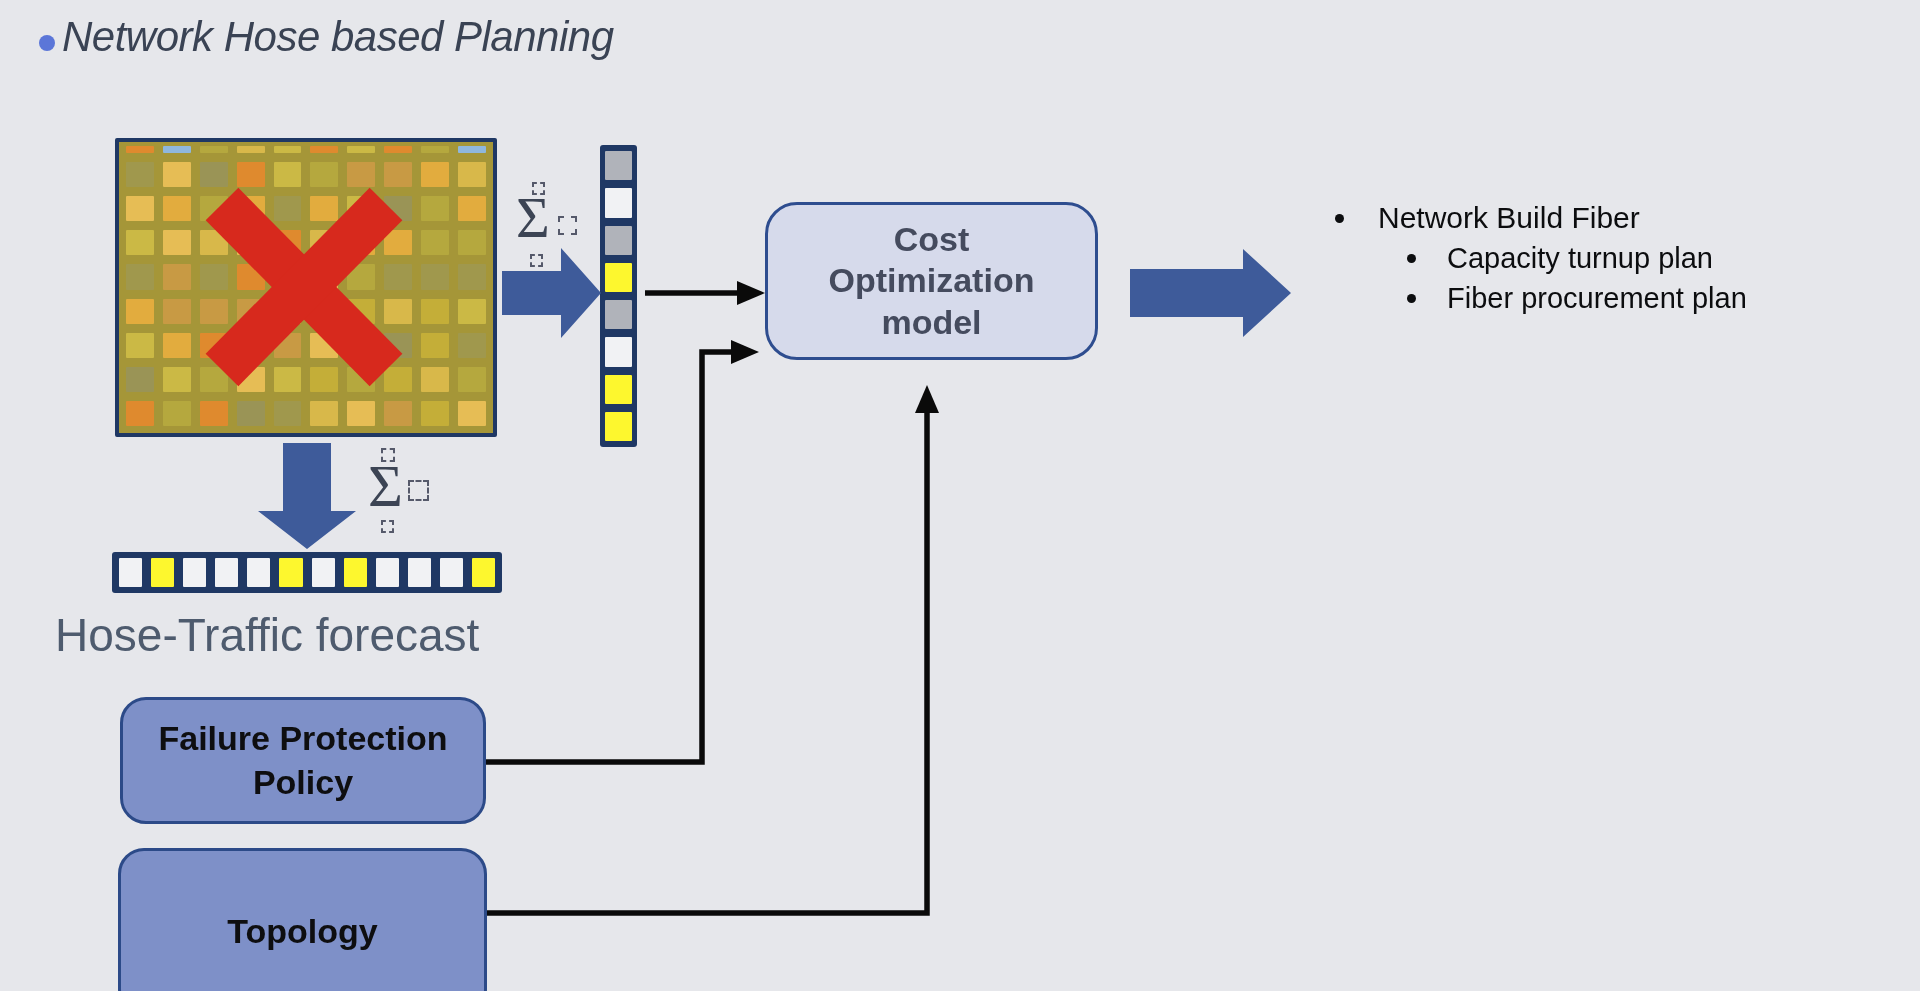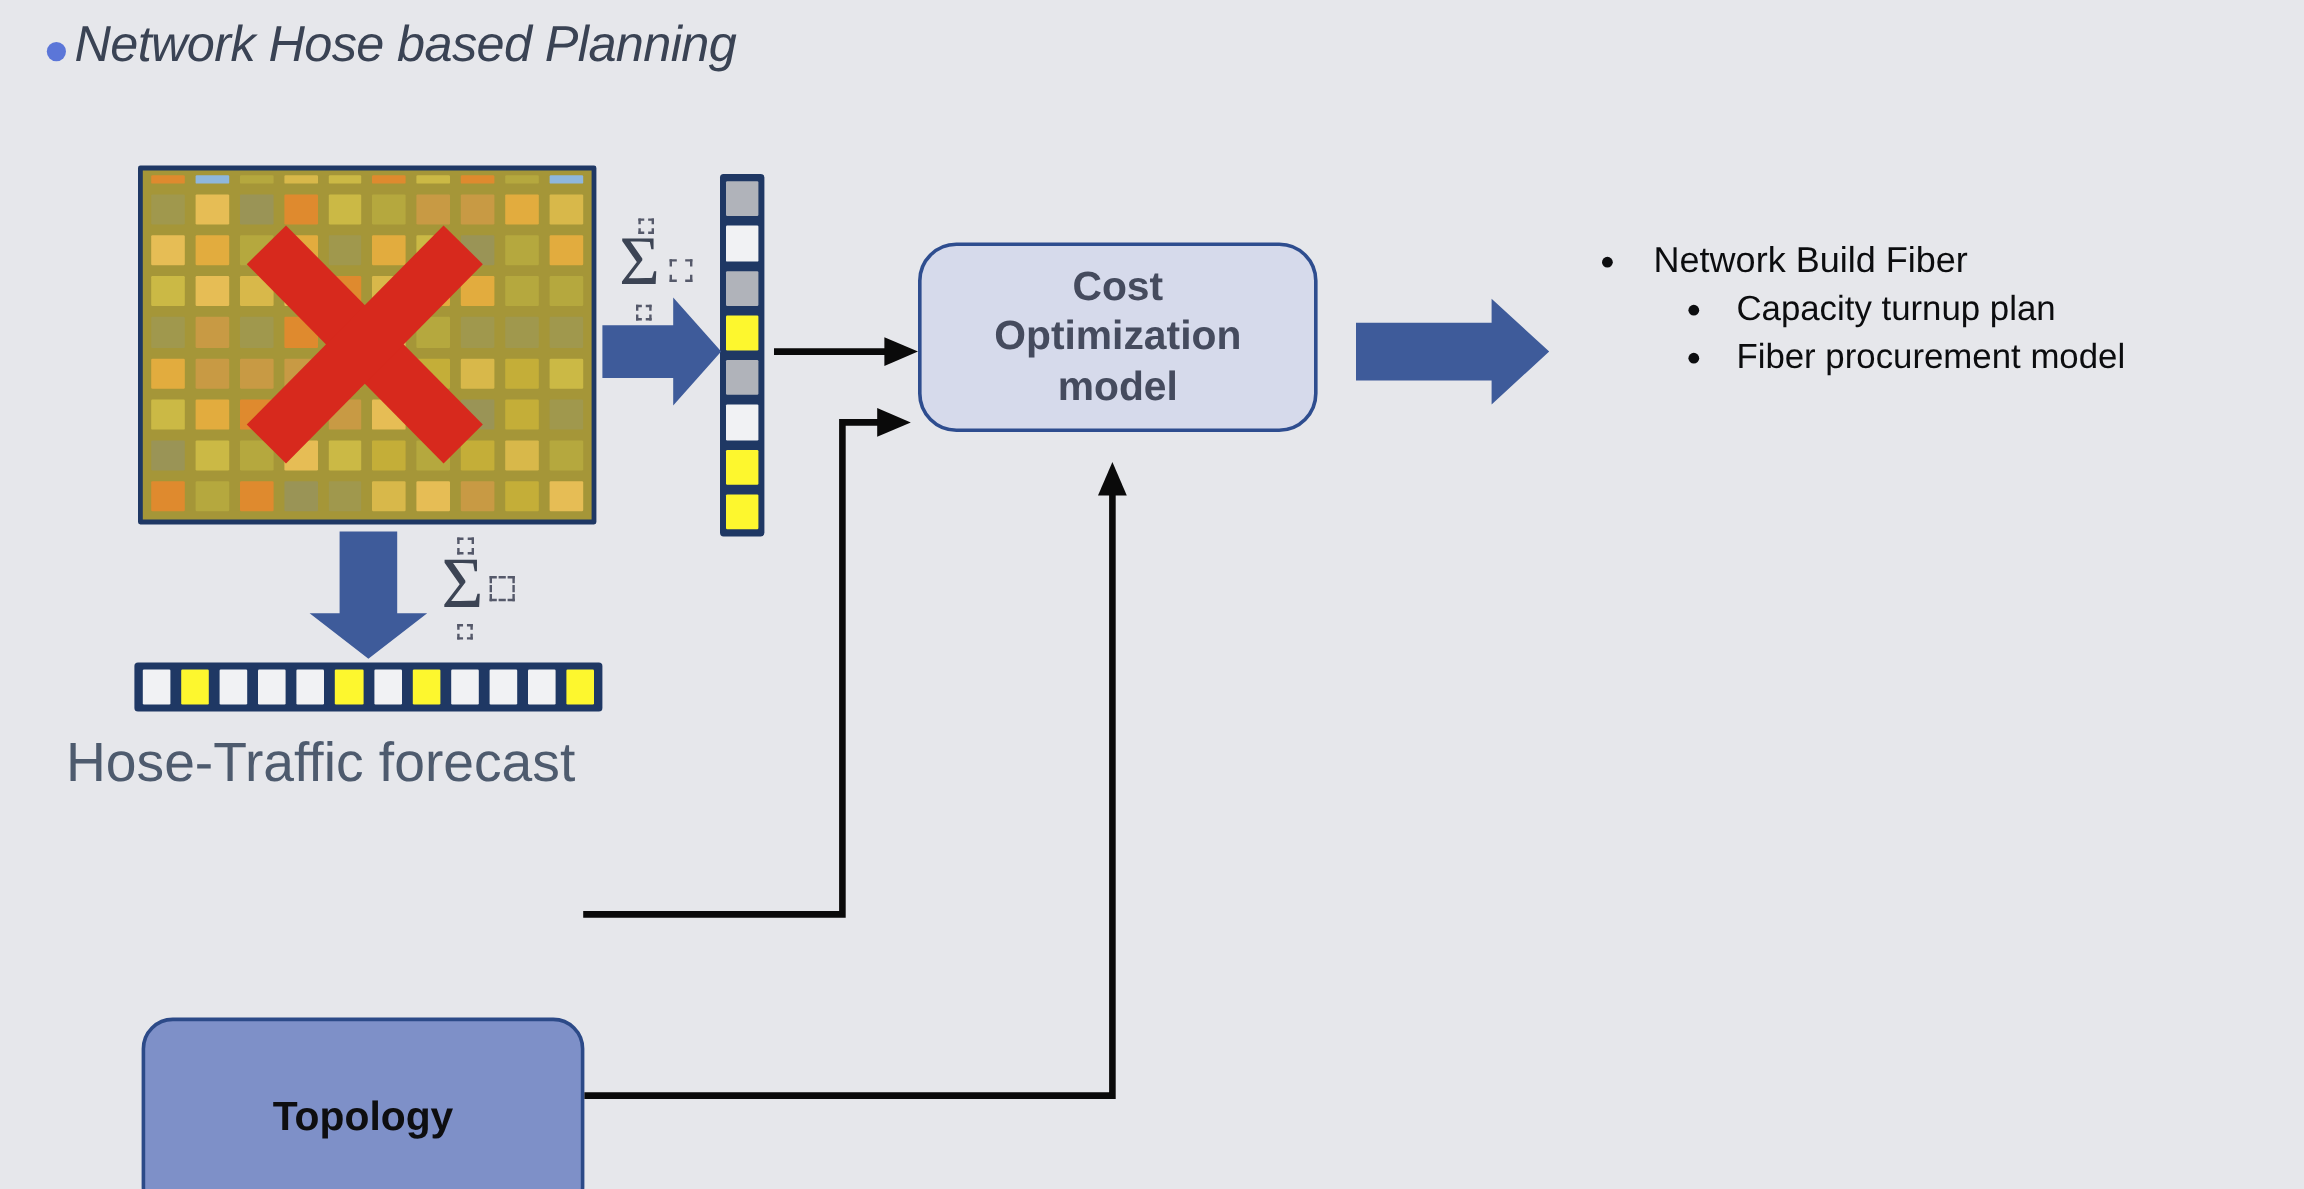--- a/index.html
+++ b/index.html
@@ -218,20 +218,23 @@
       <div class="vec-cell" style="background: rgb(241, 242, 244);"></div>
       <div class="vec-cell" style="background: rgb(253, 247, 46);"></div>
       <div class="vec-cell" style="background: rgb(241, 242, 244);"></div>
       <div class="vec-cell" style="background: rgb(241, 242, 244);"></div>
       <div class="vec-cell" style="background: rgb(241, 242, 244);"></div>
       <div class="vec-cell" style="background: rgb(253, 247, 46);"></div>
     </div>
 
   <div class="hose-label">Hose-Traffic forecast</div>
 
+  <div class="node-box box-failure">
+    <div class="box-label">Failure Protection Policy</div>
+  </div>
   <div class="node-box box-topology">
     <div class="box-label">Topology</div>
   </div>
 
   <div class="node-box box-cost">
     <div class="box-label">Cost Optimization model</div>
   </div>
 
   <svg class="overlay" viewBox="0 0 1920 991">
 
@@ -255,17 +258,17 @@
     <div class="out-row out-main">
       <span class="out-dot"></span>
       <span class="out-text">Network Build Fiber</span>
     </div>
     <div class="out-row out-sub">
       <span class="out-dot"></span>
       <span class="out-text">Capacity turnup plan</span>
     </div>
     <div class="out-row out-sub">
       <span class="out-dot"></span>
-      <span class="out-text">Fiber procurement model</span>
+      <span class="out-text">Fiber procurement plan</span>
     </div>
   </div>
 
 </div>
 
 </body></html>

